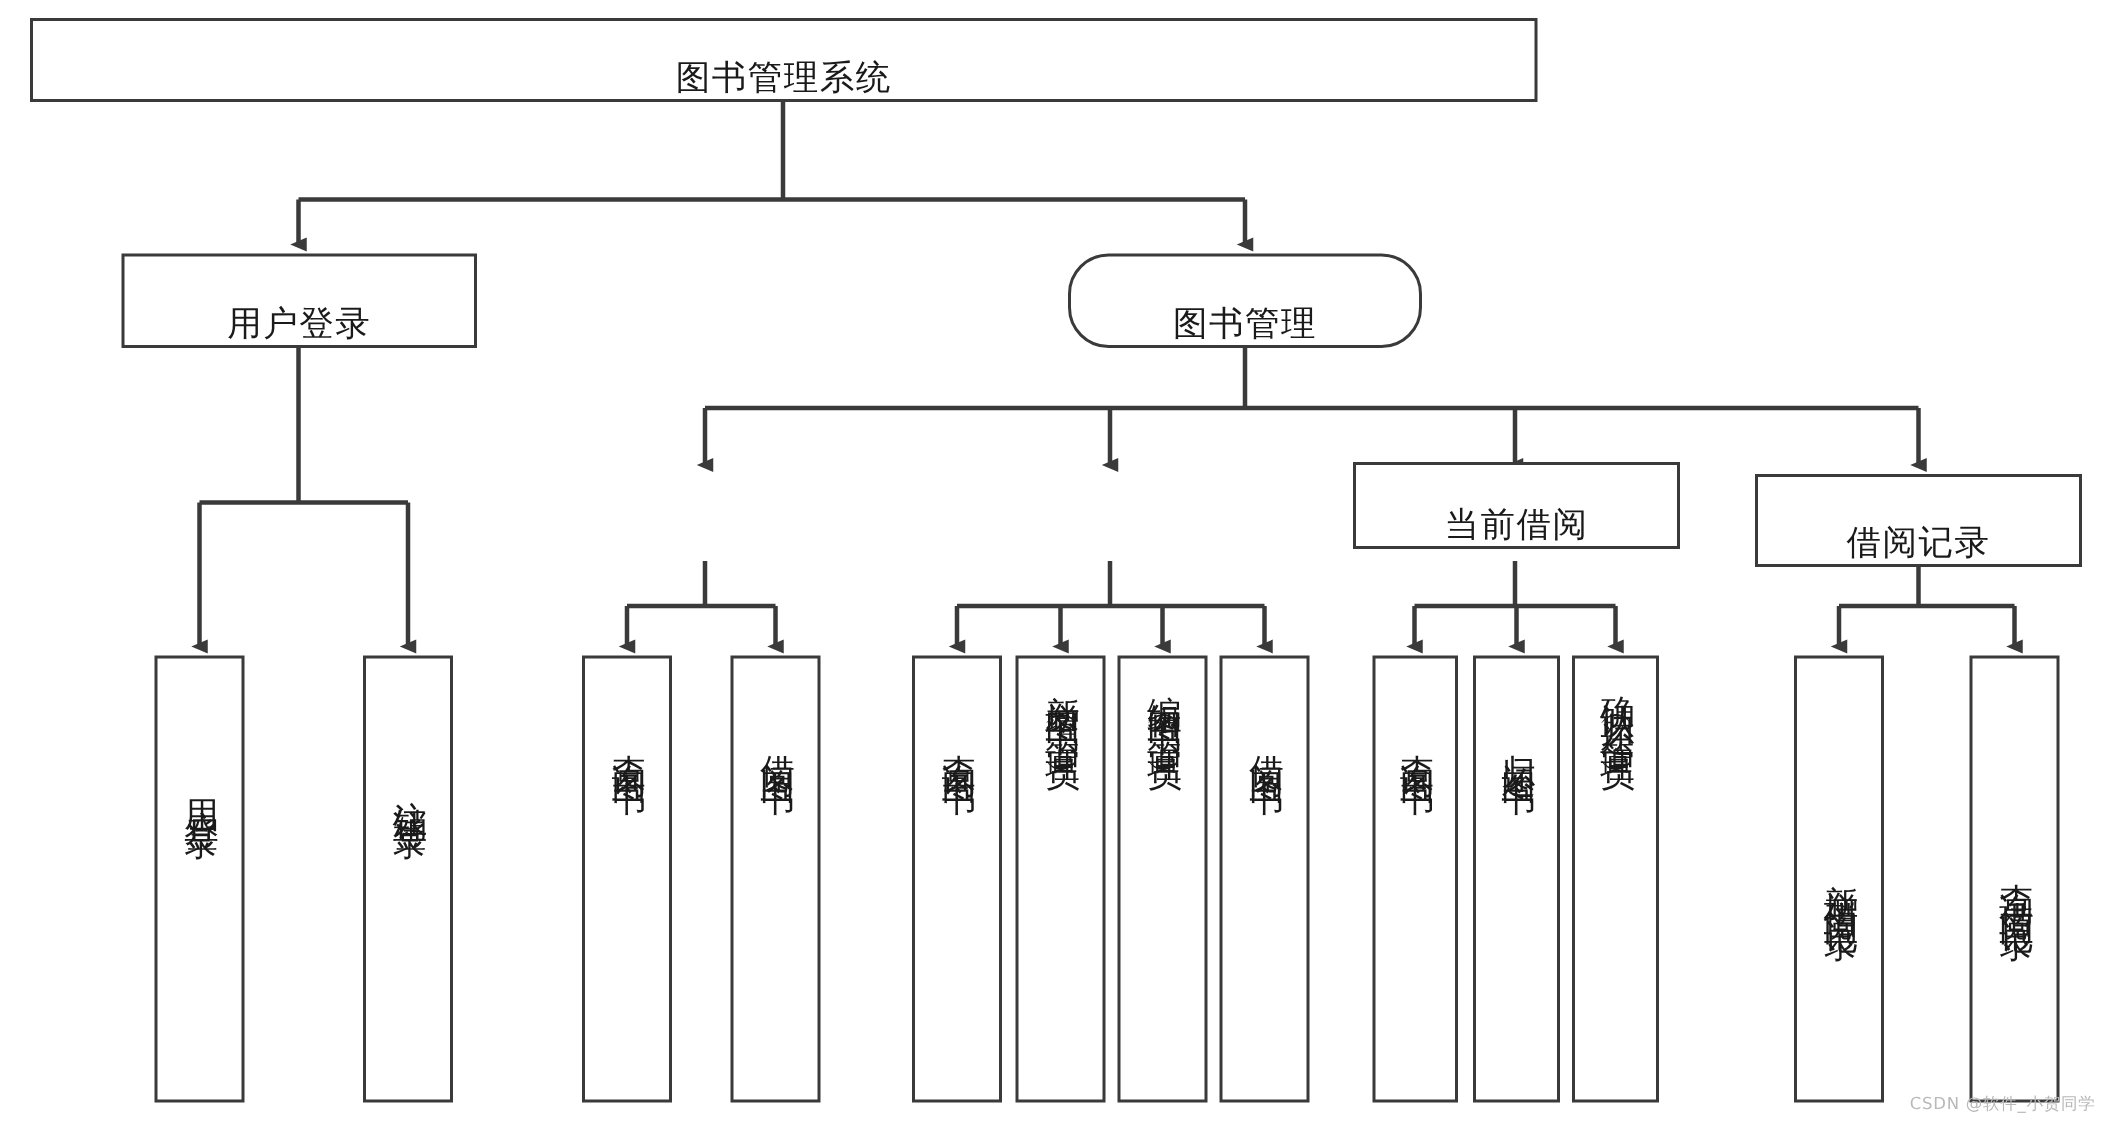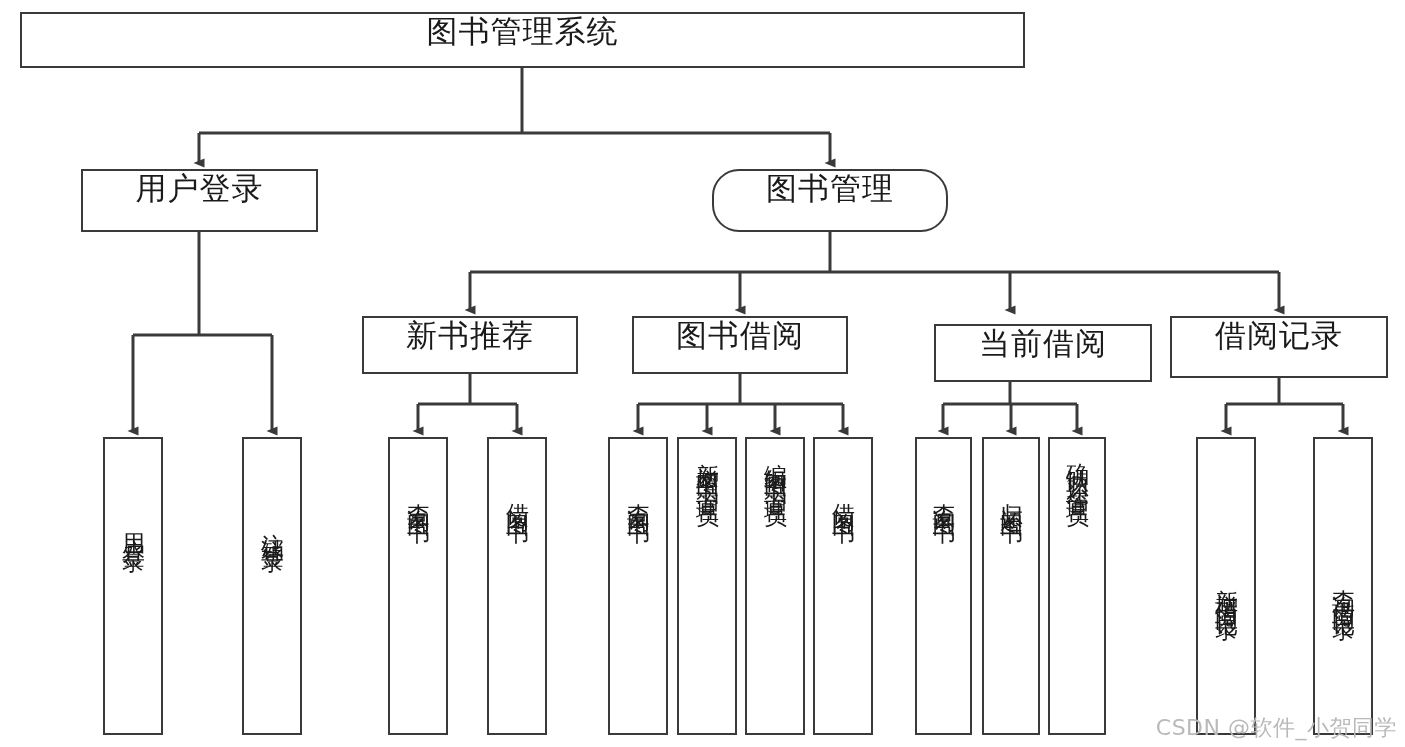--- a/index.html
+++ b/index.html
@@ -30,23 +30,23 @@
   .node-box {
     position: absolute;
     box-sizing: border-box;
     border: 2.5px solid #3a3a3a;
     background: #ffffff;
     color: #1a1a1a;
     display: flex;
     overflow: hidden;
   }
   .node-h {
-    align-items: flex-start;
+    align-items: flex-end;
     justify-content: center;
-    font-size: 31px;
+    font-size: 23px;
     letter-spacing: 1px;
   }
   .node-v {
     align-items: center;
     justify-content: flex-start;
     writing-mode: vertical-rl;
     text-orientation: upright;
     font-size: 23px;
     letter-spacing: 6px;
     padding-top: 6px;
@@ -63,21 +63,21 @@
     padding-top: 46px;
   }
   .node-label {
     white-space: nowrap;
     line-height: 1.12;
   }
   #watermark {
     position: absolute;
     right: 8px;
     bottom: 4px;
-    font-size: 22px;
+    font-size: 11px;
     color: #b9b9b9;
     letter-spacing: 0.5px;
     white-space: nowrap;
     pointer-events: none;
   }
 </style>
 </head>
 <body>
 
 <div id="diagram-root">
@@ -136,27 +136,21 @@
     <span class="node-label">图书管理系统</span>
   </div>
 
   <div class="node-box node-h" style="left:81px; top:169px; width:237px; height:63px;">
     <span class="node-label">用户登录</span>
   </div>
   <div class="node-box node-h" style="left:712px; top:169px; width:236px; height:63px;border-radius:27px;">
     <span class="node-label">图书管理</span>
   </div>
 
-  <div class="node-box node-h" style="left:362px; top:316px; width:216px; height:58px;">
-    <span class="node-label">新书推荐</span>
-  </div>
-  <div class="node-box node-h" style="left:632px; top:316px; width:216px; height:58px;">
-    <span class="node-label">图书借阅</span>
-  </div>
-  <div class="node-box node-h" style="left:902px; top:324px; width:218px; height:58px;margin-left:32px;">
+  <div class="node-box node-h" style="left:902px; top:308px; width:218px; height:58px;">
     <span class="node-label">当前借阅</span>
   </div>
   <div class="node-box node-h" style="left:1170px; top:316px; width:218px; height:62px;">
     <span class="node-label">借阅记录</span>
   </div>
 
   <div class="node-box node-v node-v-late" style="left:103px; top:437px; width:60px; height:298px;">
     <span class="node-label">用户登录</span>
   </div>
   <div class="node-box node-v node-v-late" style="left:242px; top:437px; width:60px; height:298px;">

